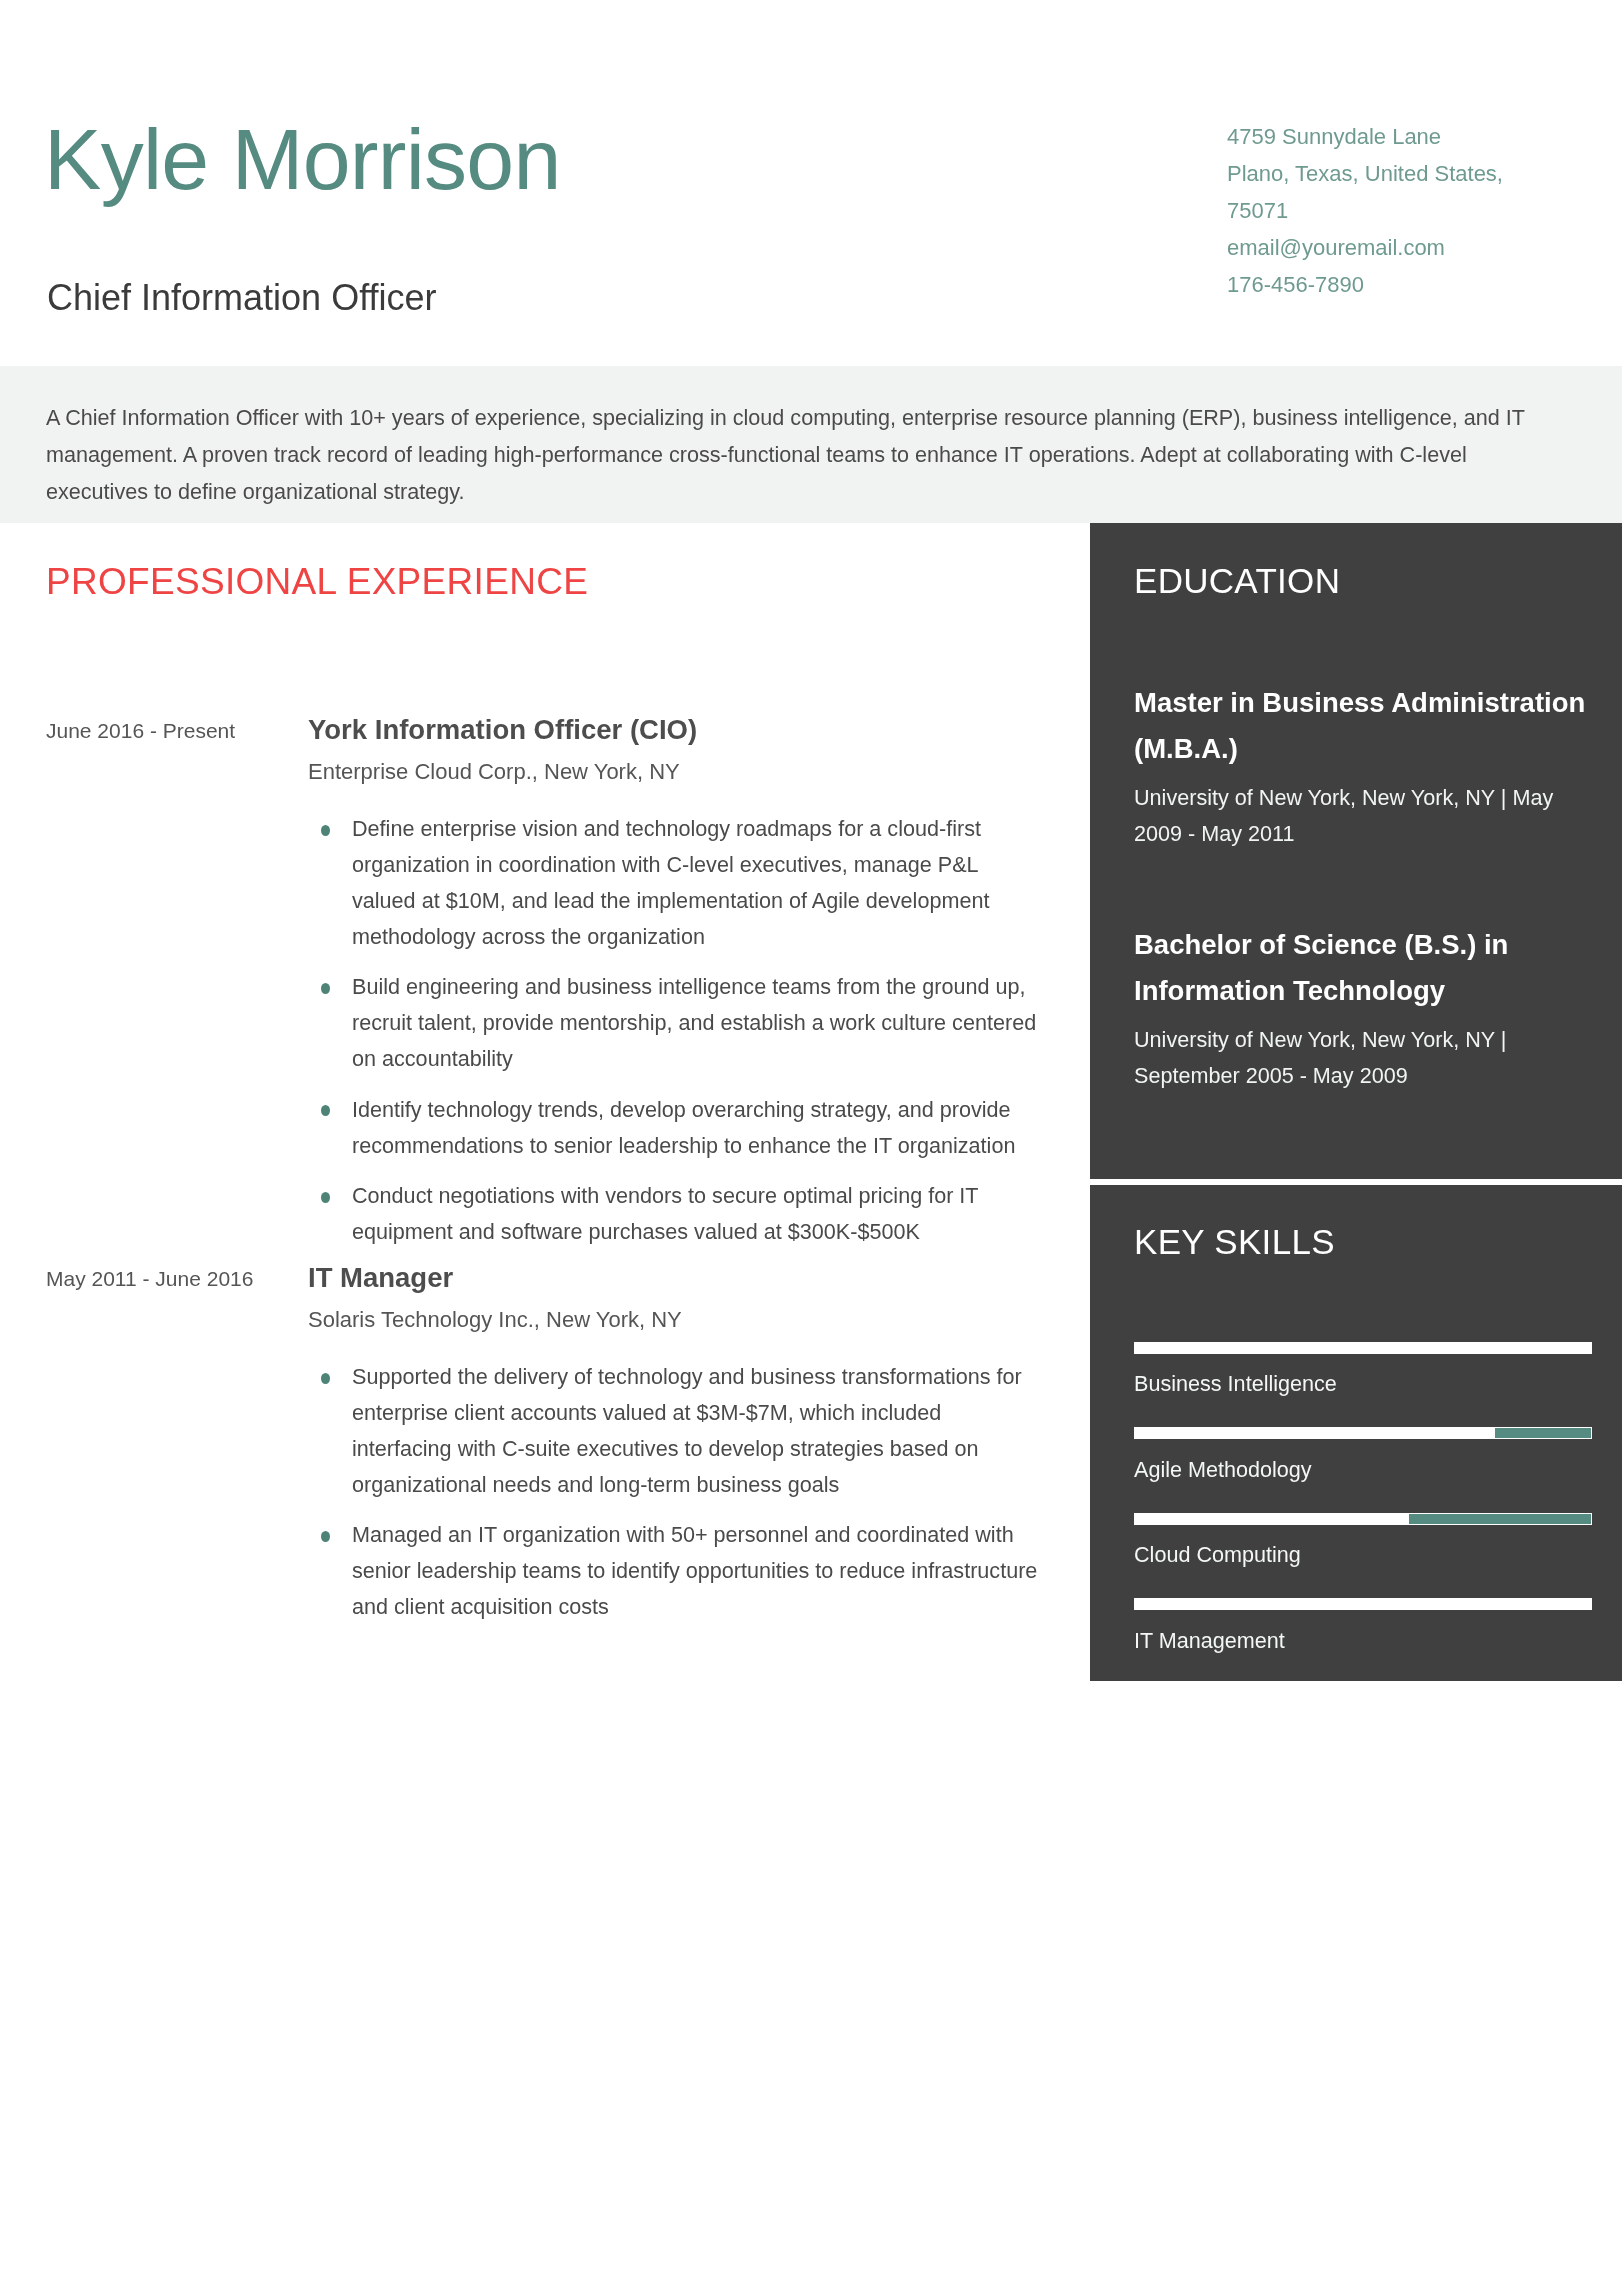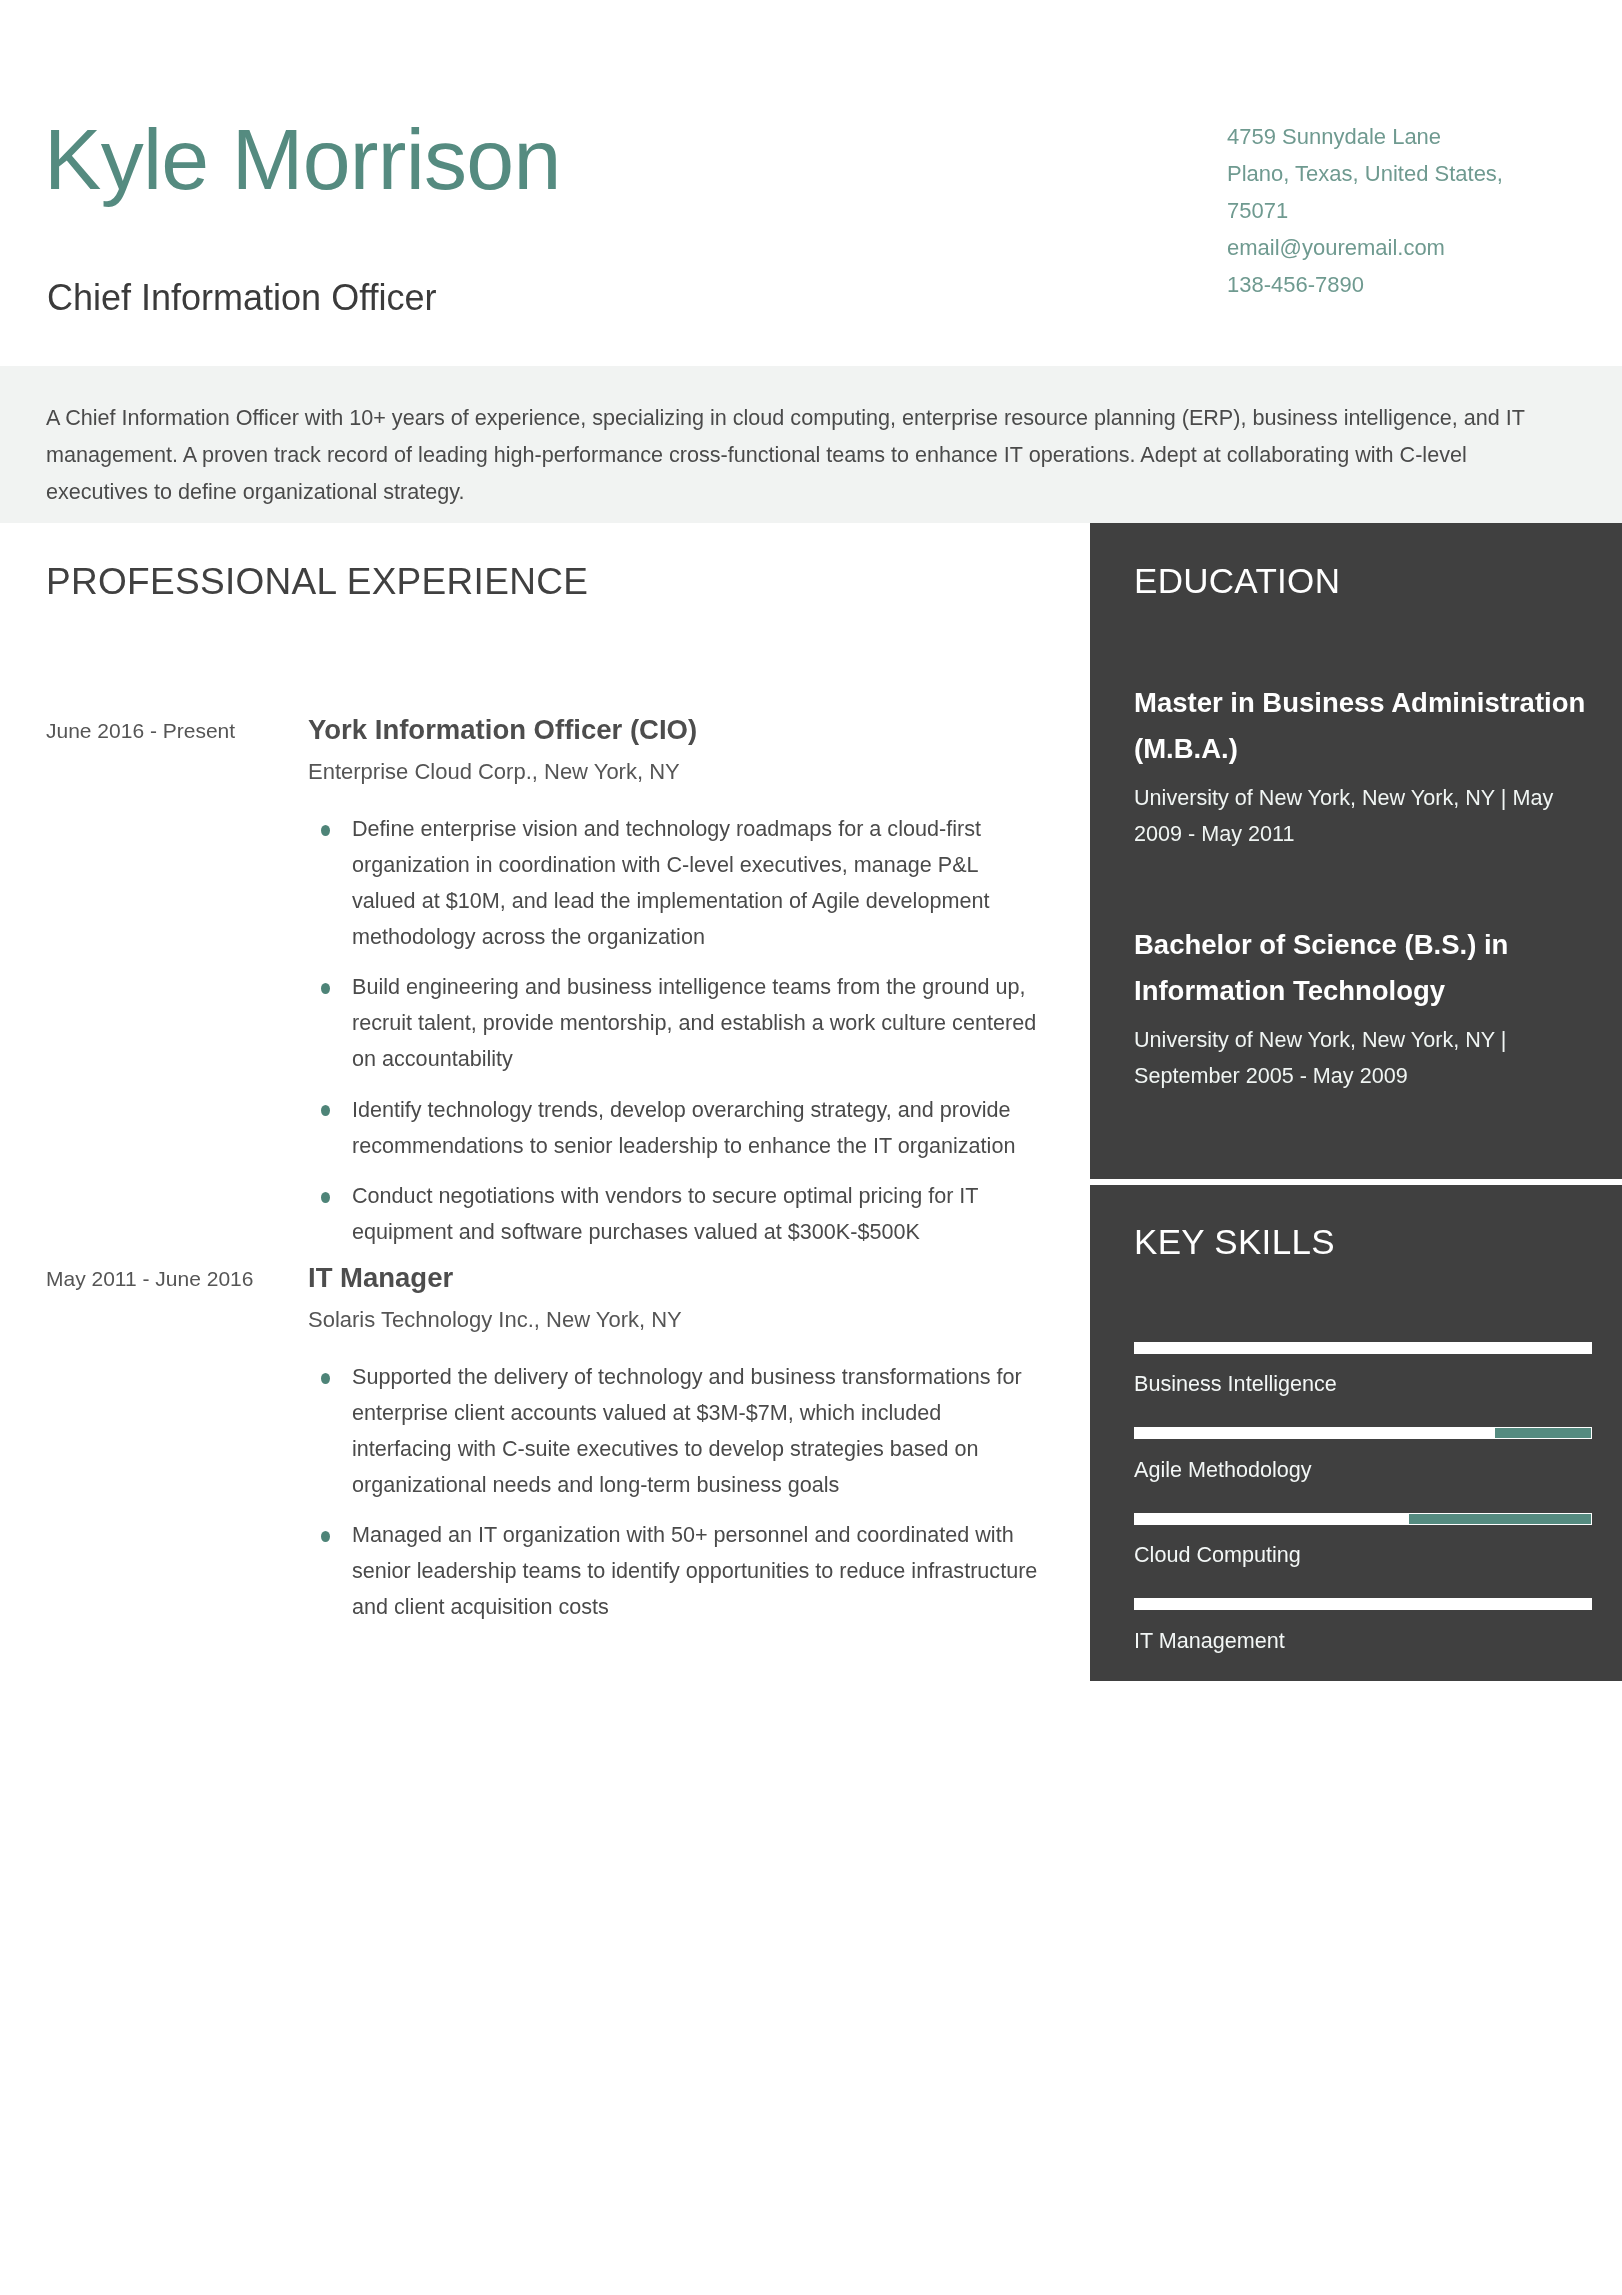--- a/index.html
+++ b/index.html
@@ -92,21 +92,21 @@
     background: #ffffff;
   }
   .section-title-left {
     position: absolute;
     left: 46px;
     top: 39px;
     font-size: 37px;
     line-height: 39px;
     font-weight: 400;
     letter-spacing: 0.3px;
-    color: #404040;
+    color: #ef4444;
     white-space: nowrap;
   }
 
   .job {
     position: absolute;
     left: 0;
     width: 1074px;
   }
   .job-dates {
     position: absolute;
@@ -234,21 +234,21 @@
 <div class="page">
 
   <div class="header">
     <div class="name">Kyle Morrison</div>
     <div class="job-title">Chief Information Officer</div>
     <div class="contact">
       <div>4759 Sunnydale Lane</div>
       <div>Plano, Texas, United States,</div>
       <div>75071</div>
       <div>email@youremail.com</div>
-      <div>138-456-7890</div>
+      <div>176-456-7890</div>
     </div>
   </div>
 
   <div class="summary-band">
     <div class="summary-text">A Chief Information Officer with 10+ years of experience, specializing in cloud computing, enterprise resource planning (ERP), business intelligence, and IT management. A proven track record of leading high-performance cross-functional teams to enhance IT operations. Adept at collaborating with C-level executives to define organizational strategy.</div>
   </div>
 
   <div class="left-col">
     <div class="section-title-left">PROFESSIONAL EXPERIENCE</div>
 

